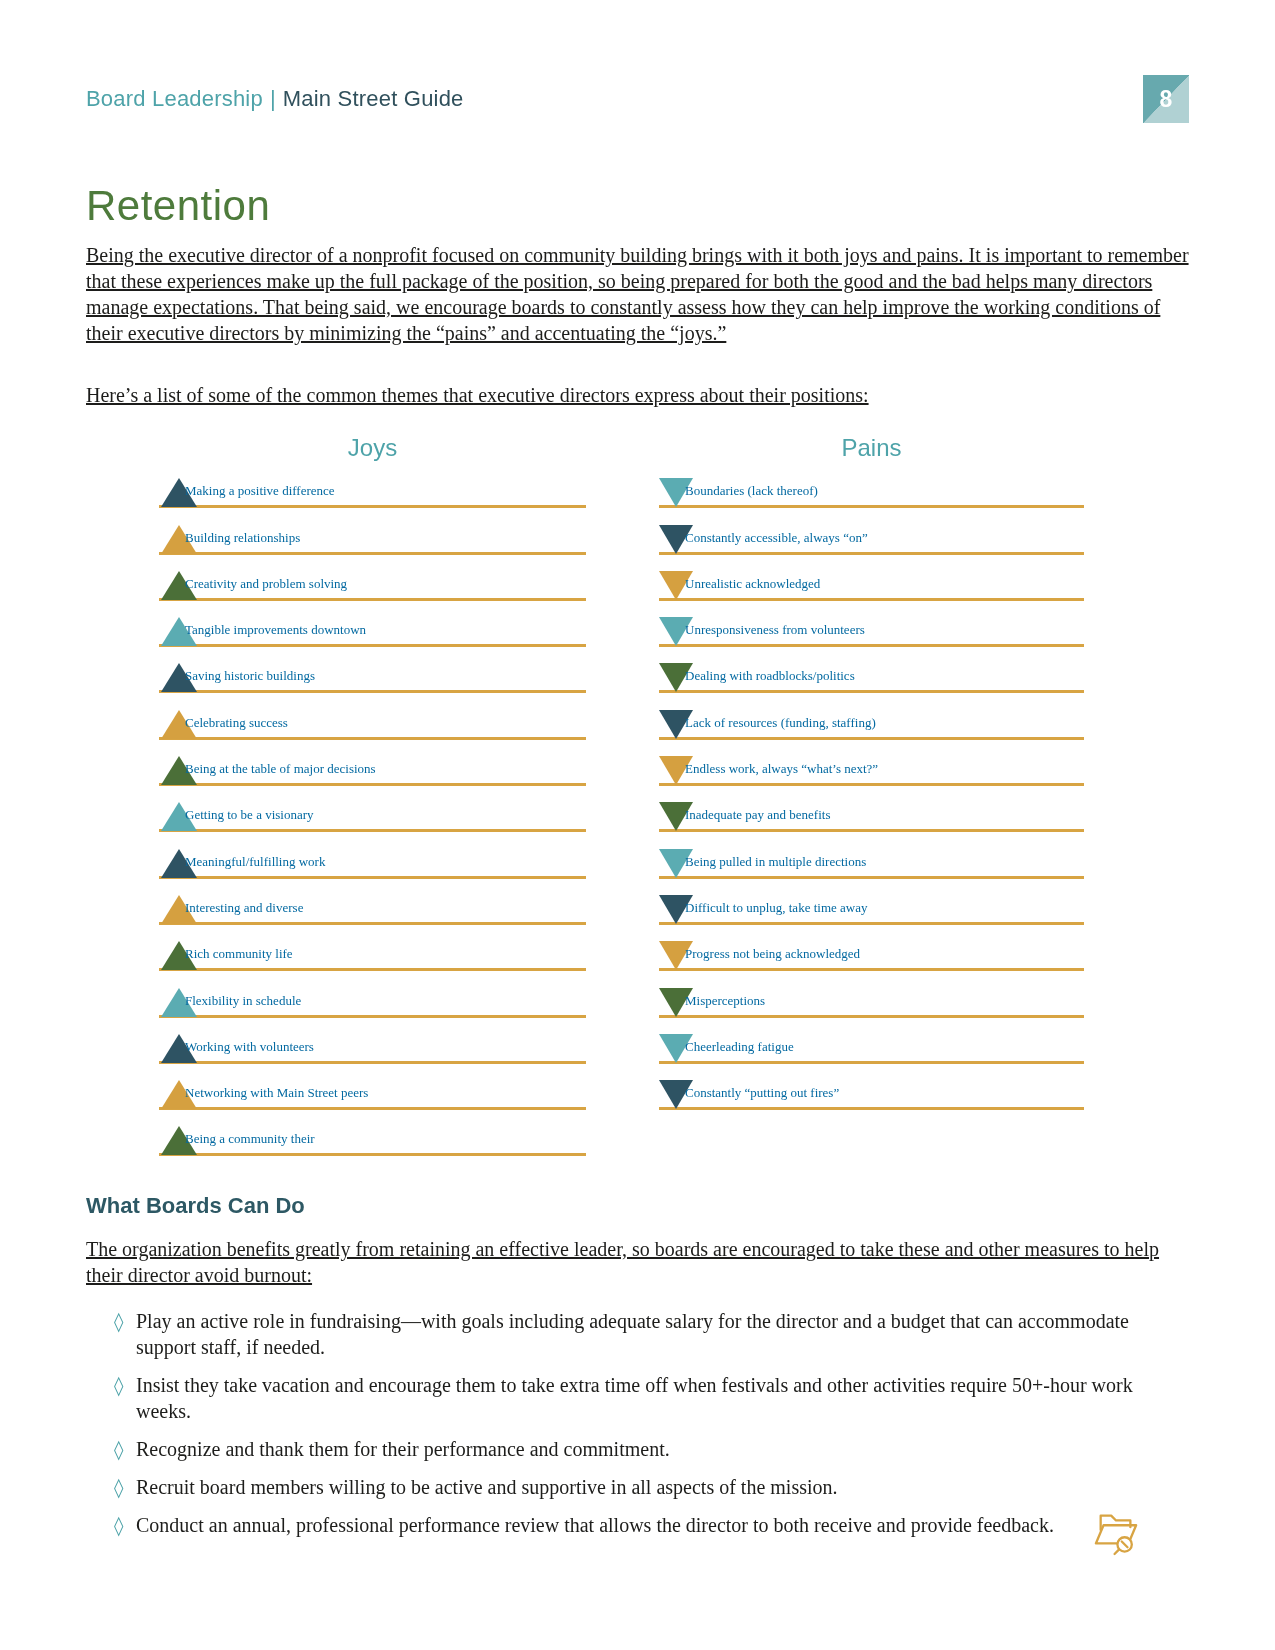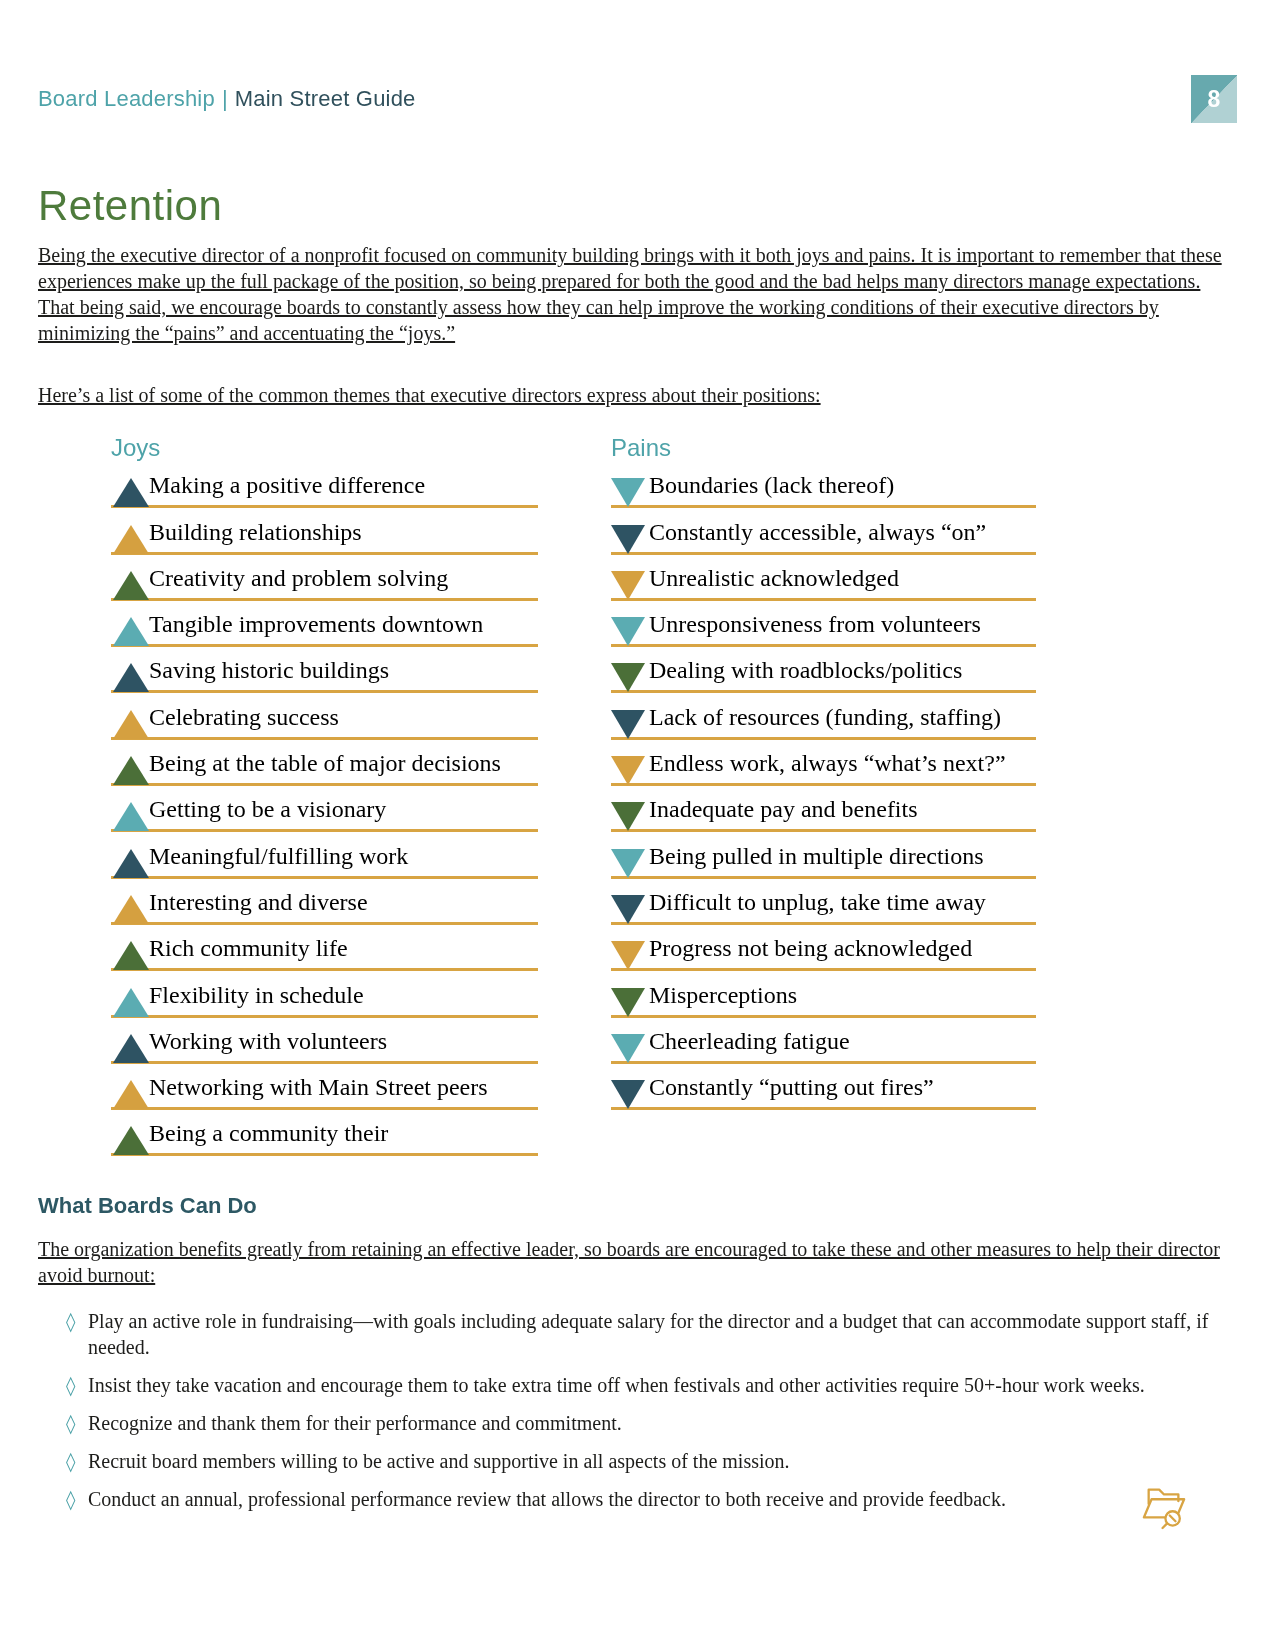--- a/index.html
+++ b/index.html
@@ -4,21 +4,21 @@
 <style>
   html,body { margin:0; padding:0; background:#ffffff; }
   body {
     width:1275px; height:1650px;
     font-family:"Liberation Sans", sans-serif;
     color:#1d1d1b;
   }
   .page {
     position:relative;
     width:1275px; height:1650px;
-    padding:0 38px;
+    padding:0 86px;
     box-sizing:border-box;
     overflow:hidden;
     background:#ffffff;
   }
 
   
   .header {
     display:flex; justify-content:space-between; align-items:center;
     padding-top:75px; height:48px;
   }
@@ -42,32 +42,32 @@
   .intro { margin-top:13px; }
 
   .section-heading {
     font-size:22px; line-height:24px; font-weight:bold;
     color:var(--heading); margin:0;
   }
   .jp-heading { margin-top:26px; }
   .jp-lead { margin-top:36px; }
 
   
-  .columns { display:flex; gap:73px; margin:26px 0 0 73px; }
+  .columns { display:flex; gap:73px; margin:26px 0 0 73px;text-align:center; }
   .col-joys { width:427px; }
   .col-pains { width:425px; }
   .col-label { font-size:24px; line-height:28px; color:var(--accent); }
   .tri-item {
     position:relative; height:43.3px;
     border-bottom:3px solid var(--rule);
   }
   .tri-label {
-    position:absolute; left:38px; bottom:6px;
-    font-family:"Liberation Serif", serif; font-size:24px;
-    white-space:nowrap; color:#000000;
+    position:absolute; left:26px; bottom:6px;
+    font-family:"Liberation Serif", serif; font-size:13px;
+    white-space:nowrap; color:#0369a1;
   }
   .tri { position:absolute; width:0; height:0; }
   .tri-up {
     left:2px; bottom:-2px;
     border-left:18px solid transparent; border-right:18px solid transparent;
     border-bottom:29px solid currentColor;
   }
   .tri-down {
     left:0; bottom:-2px;
     border-left:17px solid transparent; border-right:17px solid transparent;

